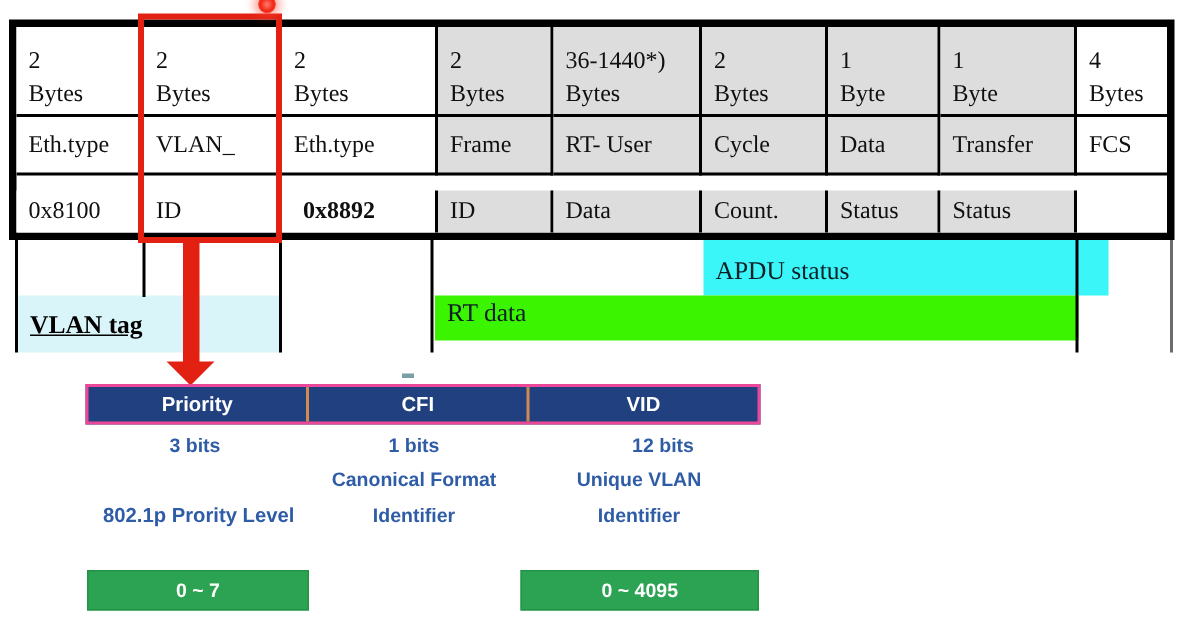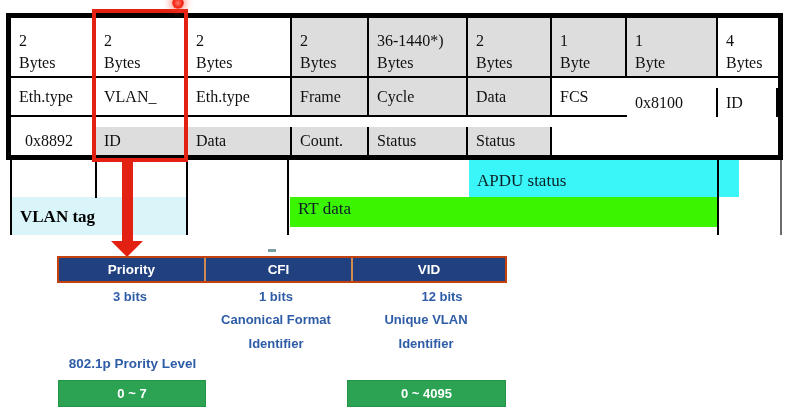--- a/index.html
+++ b/index.html
@@ -10,62 +10,62 @@
   .frame-table{position:absolute;left:6px;top:13px;border:5px solid #000;background:#fff;
     display:grid;grid-template-columns:85px 92px 104px 77px 99px 84px 75px 91px 60px;
     grid-template-rows:60px 39px 38px;}
   .cell{box-sizing:border-box;border-right:2px solid #000;border-bottom:2px solid #000;
     font-size:16px;color:#101010;padding-left:8px;background:#fff;overflow:hidden;}
   .cell.c9{border-right:none;}
   .cell.r3{border-bottom:none;margin-top:10px;}
   .cell.shaded{background:#dddddd;}
   .cell.r1{padding-top:12px;line-height:22px;}
   .cell.r2,.cell.r3{display:flex;align-items:center;}
-  .cell.indent{padding-left:14px;}
+  .cell.indent{padding-left:14px;font-weight:bold;}
 
   
   .hl-box{position:absolute;left:92px;top:9px;width:96px;height:153px;box-sizing:border-box;
     border:4px solid #e32112;background:transparent;}
   .arrow-shaft{position:absolute;left:122px;top:160px;width:11px;height:82px;background:#e32112;}
   .arrow-head{position:absolute;left:111px;top:241px;width:0;height:0;
     border-left:16px solid transparent;border-right:16px solid transparent;
     border-top:16px solid #e32112;}
   .laser-dot{position:absolute;left:172px;top:-3px;width:12px;height:12px;border-radius:50%;
     background:radial-gradient(circle,#ff7a6e 0%,#f2220f 55%,rgba(242,34,15,.25) 100%);
     box-shadow:0 0 6px 3px rgba(255,70,50,.45);}
 
   
   .band{position:absolute;display:flex;align-items:flex-end;box-sizing:border-box;
     font-size:17px;color:#0d1f26;padding:0 0 6px 8px;}
   .band-apdu{left:469px;top:159px;width:270px;height:38px;background:#3af6f8;}
   .band-rt{left:290px;top:197px;width:429px;height:30px;background:#3bf400;padding-bottom:8px;}
   .band-vlan{left:12px;top:197px;width:175px;height:38px;background:#d9f5fa;
-    font-weight:bold;color:#000;padding-bottom:8px;}
+    font-weight:bold;color:#000;padding-bottom:8px;text-decoration:underline;}
 
   .vline{position:absolute;width:2px;background:#000;}
   .vl-1{left:10px;top:158px;height:77px;}
   .vl-2{left:95px;top:158px;height:40px;}
   .vl-3{left:186px;top:158px;height:77px;}
   .vl-4{left:287px;top:158px;height:77px;}
   .vl-5{left:717px;top:158px;height:77px;}
   .vl-6{left:780px;top:158px;height:77px;background:#6b6b6b;}
   .vlan-bar{position:absolute;left:57px;top:256px;width:450px;height:27px;box-sizing:border-box;
-    border:2px solid #c2410c;background:#21407f;display:grid;grid-template-columns:145px 147px 1fr;}
+    border:2px solid #ec4899;background:#21407f;display:grid;grid-template-columns:145px 147px 1fr;}
   .vlan-bar .hcell{display:flex;align-items:center;justify-content:center;color:#fff;
     font-weight:bold;font-size:13.5px;font-family:"Liberation Sans", sans-serif;}
   .vlan-bar .hcell + .hcell{border-left:2px solid #d08a4f;}
 
   .blab{position:absolute;text-align:center;color:#2e5ca6;font-weight:bold;font-size:13px;
     font-family:"Liberation Sans", sans-serif;}
   .bits-p{left:60px;top:289px;width:140px;}
   .bits-c{left:206px;top:289px;width:140px;}
   .bits-v{left:372px;top:289px;width:140px;}
   .d1-c{left:196px;top:312px;width:160px;}
   .d1-v{left:356px;top:312px;width:140px;}
-  .d2-p{left:40px;top:336px;width:185px;font-size:13.5px;margin-top:20px;}
+  .d2-p{left:40px;top:336px;width:185px;font-size:13.5px;}
   .d2-c{left:206px;top:336px;width:140px;}
   .d2-v{left:356px;top:336px;width:140px;}
 
   .range{position:absolute;top:380px;height:27px;background:#2ba352;border:1px solid #249247;
     box-sizing:border-box;display:flex;align-items:center;justify-content:center;color:#fff;
     font-weight:bold;font-size:13px;font-family:"Liberation Sans", sans-serif;}
   .range-p{left:58px;width:148px;}
   .range-v{left:347px;width:159px;}
 
   .tiny-dash{position:absolute;left:268px;top:249px;width:8px;height:3px;background:#4d7f86;opacity:.75;}
@@ -128,22 +128,24 @@
     </div>
     <div class="cell r1 c9">
       <div>4</div>
       <div>Bytes</div>
     </div>
 
     <div class="cell r2 c1">Eth.type</div>
     <div class="cell r2 c2">VLAN_</div>
     <div class="cell r2 c3">Eth.type</div>
     <div class="cell r2 c4 shaded">Frame</div>
+    <div class="cell r2 c5 shaded">RT- User</div>
     <div class="cell r2 c6 shaded">Cycle</div>
     <div class="cell r2 c7 shaded">Data</div>
+    <div class="cell r2 c8 shaded">Transfer</div>
     <div class="cell r2 c9">FCS</div>
 
     <div class="cell r3 c1">0x8100</div>
     <div class="cell r3 c2">ID</div>
     <div class="cell r3 c3 indent">0x8892</div>
     <div class="cell r3 c4 shaded">ID</div>
     <div class="cell r3 c5 shaded">Data</div>
     <div class="cell r3 c6 shaded">Count.</div>
     <div class="cell r3 c7 shaded">Status</div>
     <div class="cell r3 c8 shaded">Status</div>

